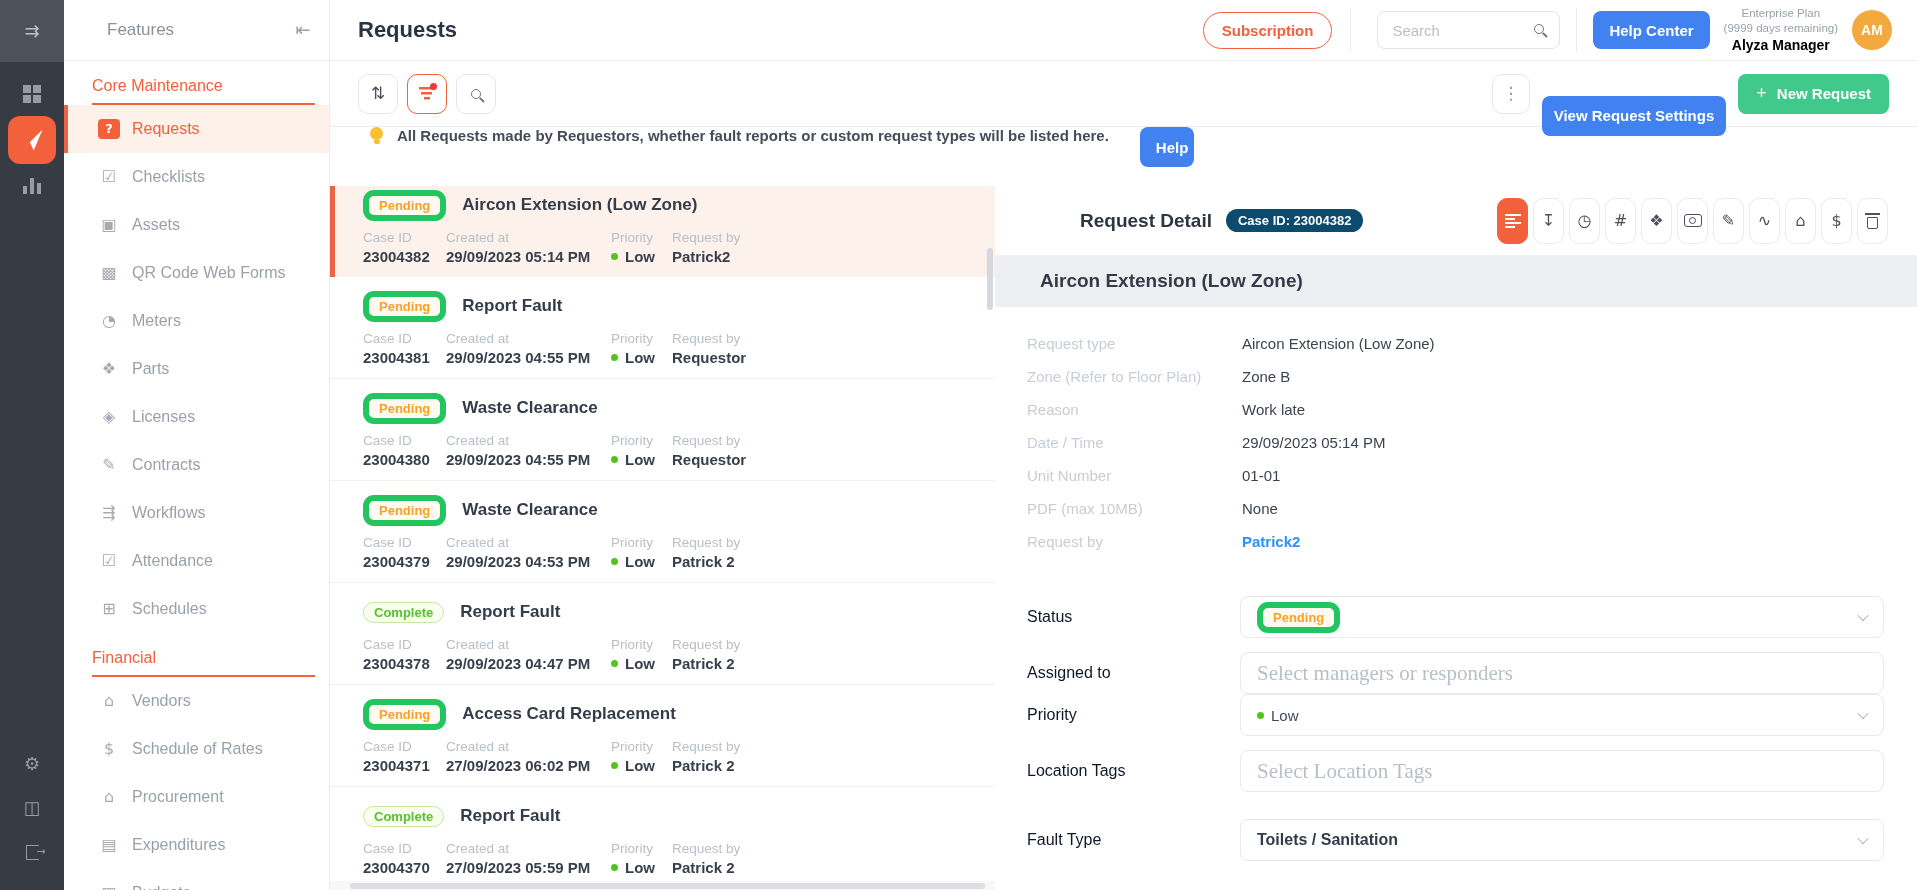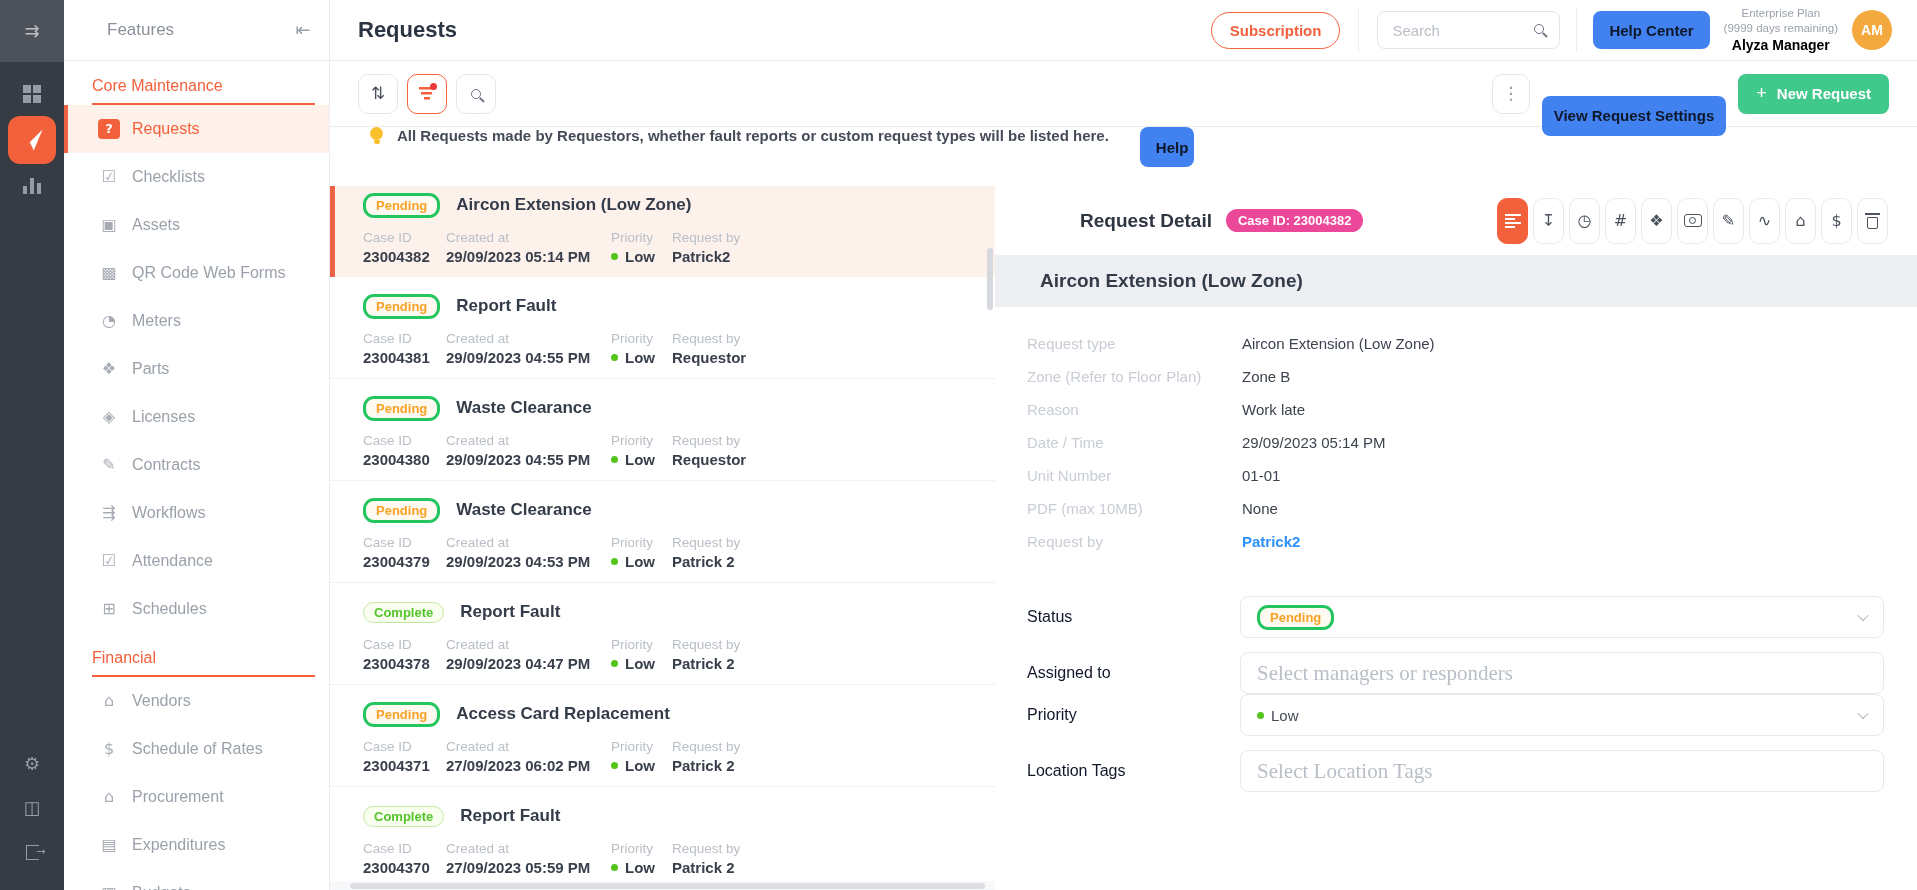--- a/index.html
+++ b/index.html
@@ -91,27 +91,27 @@
 
   
   #main { position:absolute; left:330px; top:0; width:1587px; height:890px; }
   .main-header { height:61px; border-bottom:1px solid #ececf0; display:flex;
     align-items:center; padding:0 25px 0 28px; }
   .page-title { font-size:22px; font-weight:700; color:#2b3442; }
   .vdiv { width:1px; height:44px; background:#ededf1; }
   .pill-subscription { margin-left:auto; height:37px; padding:0 18px; border-radius:19px;
     border:1.5px solid #f2603c; color:#f2603c; font-size:15px; font-weight:700;
     background:#fff; display:flex; align-items:center; cursor:pointer; }
-  .search-wrap { position:relative; margin:0 0 0 0; }
+  .search-wrap { position:relative; margin:0 0 0 8px; }
   .search-wrap input { width:183px; height:38px; border:1px solid #e3e5e9; border-radius:8px;
     padding:0 34px 0 14px; font-size:15px; color:#3c434f; outline:none;
     font-family:"Liberation Sans",sans-serif; }
   .search-wrap input::placeholder { color:#b9bfc7; }
   .search-wrap .cssicon-search { position:absolute; right:16px; top:13px; }
-  .btn-blue { height:38px; padding:0 16px; background:#4182f0; color:#0f172a; border:none;
+  .btn-blue { height:38px; padding:0 16px; background:#4182f0; color:#ffffff; border:none;
     border-radius:8px; font-size:15px; font-weight:600; cursor:pointer;
     font-family:"Liberation Sans",sans-serif; }
   .plan-block { text-align:center; line-height:1.3; }
   .plan-gray { font-size:11.5px; color:#9aa1ab; }
   .plan-name { font-size:14px; font-weight:700; color:#000000; }
   .avatar { width:40px; height:40px; border-radius:50%; background:#f3a93d; color:#fff;
     font-size:14px; font-weight:700; display:flex; align-items:center; justify-content:center;
     cursor:pointer; }
   .hgap14 { width:14px; } .hgap16 { width:16px; } .hgap18 { width:18px; }
 
@@ -138,39 +138,39 @@
   .content { display:flex; height:704px; }
 
   
   .list-panel { position:relative; width:665px; height:704px; overflow:hidden; }
   .card { height:102px; padding:17px 0 0 33px; border-bottom:1px solid #f0f1f3; cursor:pointer; }
   .card.active { height:91px; padding:7px 0 0 28px; background:#fdf1ec;
     border-left:5px solid #ec6345; border-bottom:none; }
   .card-top { display:flex; align-items:center; height:24px; }
   .badge { display:inline-flex; align-items:center; padding:2px 10px; border-radius:11px;
     font-size:13px; font-weight:700; }
-  .badge.pending { color:#f7a227; border:3px solid #22c55e; background:#fffaf1; }
+  .badge.pending { color:#f7a227; border:6px solid #22c55e; background:#fffaf1; }
   .badge.complete { color:#56c22d; border:1px solid #c3e8a0; background:#f8ffef; }
   .card-title { margin-left:16px; font-size:17px; font-weight:700; color:#343c49; }
   .card-grid { display:grid; grid-template-columns:83px 165px 61px auto; }
   .card-grid.labels { margin-top:13px; font-size:13.5px; color:#b9bfc6; }
   .card-grid.values { margin-top:3px; font-size:15px; font-weight:600; color:#39404c; }
   .prio { display:flex; align-items:center; }
   .prio b { font-weight:600; }
   .v-thumb { position:absolute; right:2px; top:62px; width:6px; height:62px;
     background:#d5d8dd; border-radius:3px; cursor:pointer; }
   .h-track { position:absolute; left:0; right:0; bottom:0; height:9px; background:#f7f8f9; }
   .h-thumb { position:absolute; left:20px; bottom:1.5px; height:6px; width:635px;
     background:#dcdee2; border-radius:3px; cursor:pointer; }
 
   
   .detail-panel { flex:1; position:relative; overflow:hidden; }
   .dt-header { height:69px; display:flex; align-items:center; padding:0 29px 0 45px;margin-left:40px; }
   .dt-title { font-size:19px; font-weight:700; color:#2e3642; }
-  .case-pill { margin-left:14px; background:#ec4899; color:#fff; font-size:13px;
+  .case-pill { margin-left:14px; background:#0c4a6e; color:#fff; font-size:13px;
     font-weight:700; padding:4px 12px; border-radius:13px; }
   .dt-icons { margin-left:auto; display:flex; gap:5px; }
   .dt-btn { width:31px; height:46px; border:1px solid #e9eaee; border-radius:10px;
     background:#fff; display:flex; align-items:center; justify-content:center;
     cursor:pointer; color:#4b525c; }
   .dt-btn .uicon { font-size:16px; color:#4b525c; }
   .dt-btn.active { background:#f2603c; border-color:#f2603c; }
   .dt-band { height:52px; background:#edeff3; display:flex; align-items:center;
     padding-left:45px; }
   .dt-band-title { font-size:19px; font-weight:700; color:#343c49; }
@@ -598,18 +598,25 @@
                 <span class="form-value">Low</span>
                 <span class="chev"></span>
               </div>
             </div>
             <div class="form-row" style="margin-bottom: 27px;">
               <span class="form-label">Location Tags</span>
               <div class="form-box">
                 <input class="form-input" type="text" placeholder="Select Location Tags" style="">
               </div>
             </div>
+            <div class="form-row" style="margin-bottom: 0px;">
+              <span class="form-label">Fault Type</span>
+              <div class="form-box">
+                <span class="form-value strong">Toilets / Sanitation</span>
+                <span class="chev"></span>
+              </div>
+            </div>
           </div>
       </div>
 
     </div>
   </div>
 </div>
 
 </body></html>

